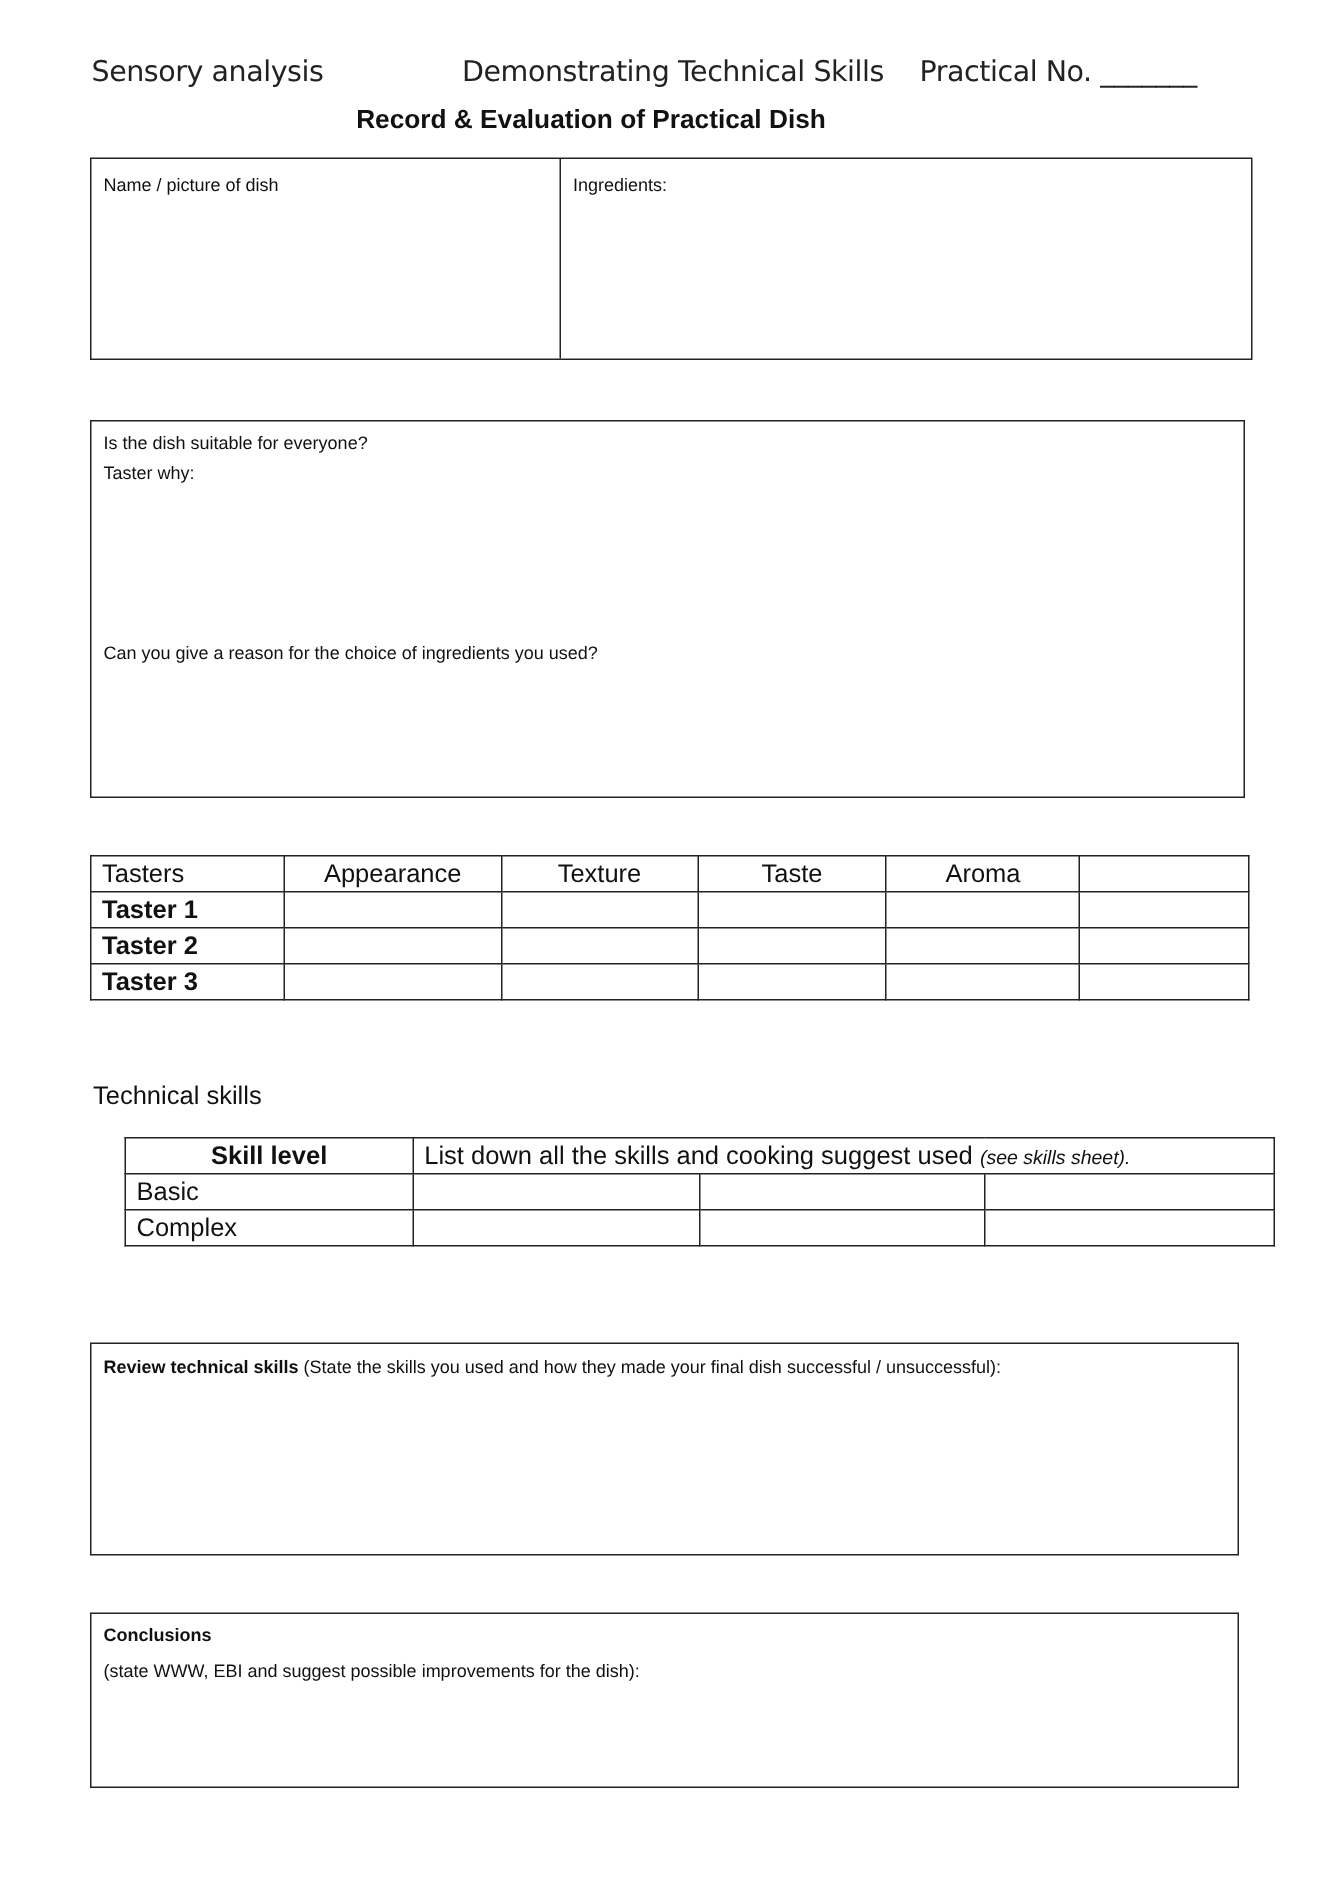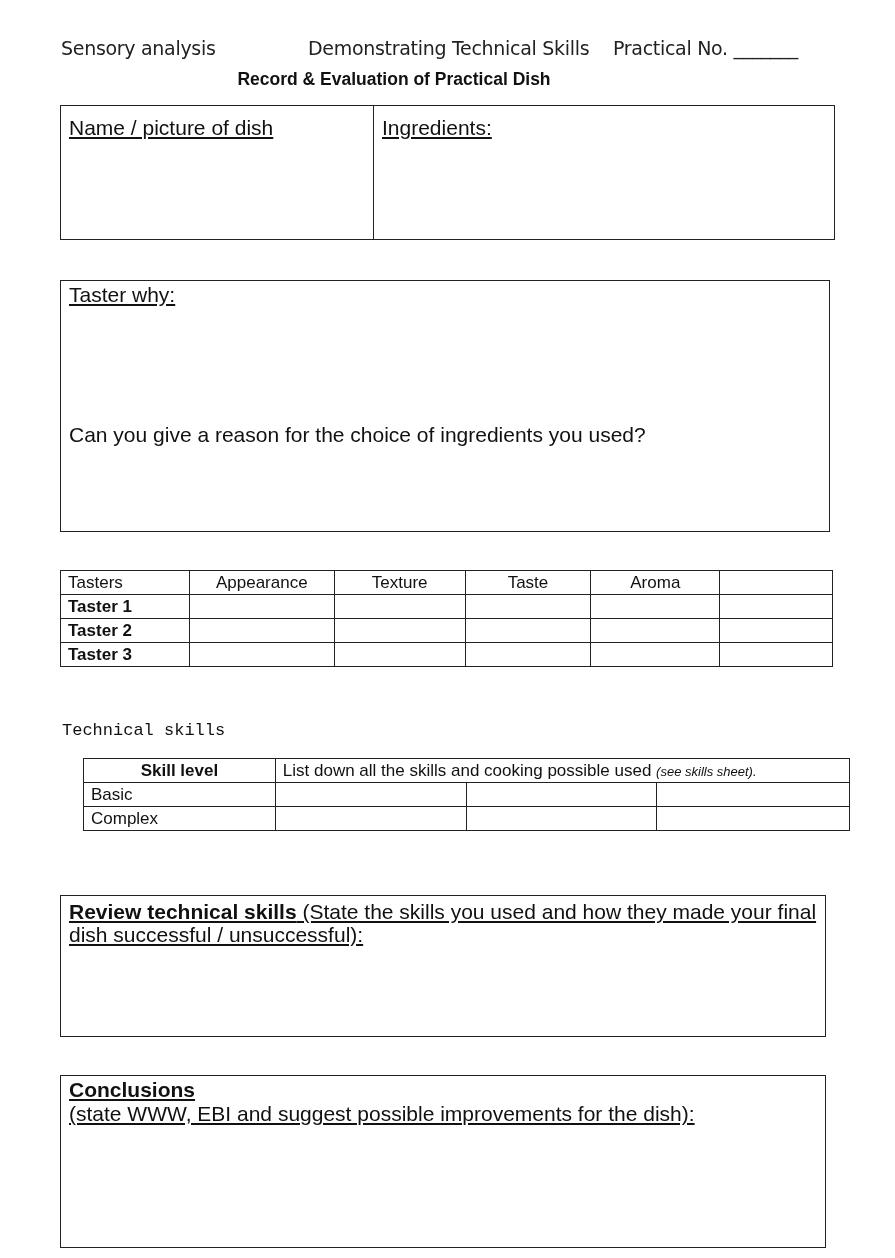--- a/index.html
+++ b/index.html
@@ -3,67 +3,68 @@
   <meta charset="utf-8">
   <style>
     html, body { margin: 0; padding: 0; background: #ffffff; }
     body { width: 895px; height: 1258px; position: relative; overflow: hidden; color: #111; }
     .topline { position: absolute; top: 37px; font-family: "DejaVu Sans", sans-serif; font-size: 19px; letter-spacing: -0.3px; color: #222; }
     #hdr-left { left: 61px; }
     #hdr-mid { left: 308px; }
     #hdr-right { left: 613px; }
     #title { position: absolute; top: 69px; left: 0; width: 788px; text-align: center; font-family: "Liberation Sans", sans-serif; font-weight: bold; font-size: 17.5px; }
 
-    .box { position: absolute; border: 1.5px solid #222; box-sizing: border-box; font-family: "Liberation Sans", sans-serif; font-size: 21px; text-decoration: underline; }
+    .box { position: absolute; border: 1.5px solid #222; box-sizing: border-box; font-family: "Liberation Sans", sans-serif; font-size: 12px; }
 
     
     #dish-box { left: 60px; top: 105px; width: 775px; height: 135px; display: flex; }
     #dish-name { width: 313px; border-right: 1.5px solid #222; padding: 10px 8px; box-sizing: border-box; }
     #dish-ingredients { flex: 1; padding: 10px 8px; box-sizing: border-box; }
 
     
     #questions-box { left: 60px; top: 280px; width: 770px; height: 252px; padding: 4px 8px; line-height: 20px; }
     #q2 { position: absolute; left: 8px; top: 144px; }
 
     table { border-collapse: collapse; font-family: "Liberation Sans", sans-serif; font-size: 17px; position: absolute; }
     td, th { border: 1.5px solid #222; padding: 0 7px; height: 23px; font-weight: normal; }
     .bold { font-weight: bold; }
     .center { text-align: center; }
 
     #sensory-table { left: 60px; top: 570px; width: 773px; }
     #sensory-table td { height: 23px; }
 
-    #tech-label { position: absolute; left: 62px; top: 721px; font-family: Liberation Mono, monospace; font-size: 17px; }
+    #tech-label { position: absolute; left: 62px; top: 721px; font-family: Liberation Sans, sans-serif; font-size: 17px; }
 
     #skills-table { left: 60px; top: 758px; width: 767px; margin-left: 23px; }
     #skills-table td { height: 23px; }
     .italic-small { font-style: italic; font-size: 13px; }
 
     #review-box { left: 60px; top: 895px; width: 766px; height: 142px; padding: 4px 8px; line-height: 23px; }
-    #conclusions-box { left: 60px; top: 1075px; width: 766px; height: 173px; padding: 2px 8px; line-height: 24px; }
+    #conclusions-box { left: 60px; top: 1075px; width: 766px; height: 117px; padding: 2px 8px; line-height: 24px; }
   </style>
 </head>
 <body>
 
 <div class="topline" id="hdr-left">Sensory analysis</div>
 <div class="topline" id="hdr-mid">Demonstrating Technical Skills</div>
 <div class="topline" id="hdr-right">Practical No. _______</div>
 
 <div id="title">Record &amp; Evaluation of Practical Dish</div>
 
 <div class="box" id="dish-box">
   <div id="dish-name">
     <span>Name / picture of dish</span>
   </div>
   <div id="dish-ingredients">
     <span>Ingredients:</span>
   </div>
 </div>
 
 <div class="box" id="questions-box">
+  <div>Is the dish suitable for everyone?</div>
   <div>Taster why:</div>
   <div id="q2">Can you give a reason for the choice of ingredients you used?</div>
 </div>
 
 <table id="sensory-table">
   <colgroup>
     <col style="width:129px">
       <col style="width:145px">
       <col style="width:131px">
       <col style="width:126px">
@@ -111,21 +112,21 @@
 <table id="skills-table">
   <colgroup>
     <col style="width:192px">
       <col style="width:191px">
       <col style="width:191px">
       <col style="width:193px">
   </colgroup>
   <tbody>
       <tr>
     <td class="center bold">Skill level</td>
-    <td colspan="3"><span>List down all the skills and cooking possible used </span><span class="italic-small">(see skills sheet).</span></td>
+    <td colspan="3"><span>List down all the skills and cooking suggest used </span><span class="italic-small">(see skills sheet).</span></td>
   </tr>
   <tr>
     <td>Basic</td>
     <td></td>
     <td></td>
     <td></td>
   </tr>
   <tr>
     <td>Complex</td>
     <td></td>

